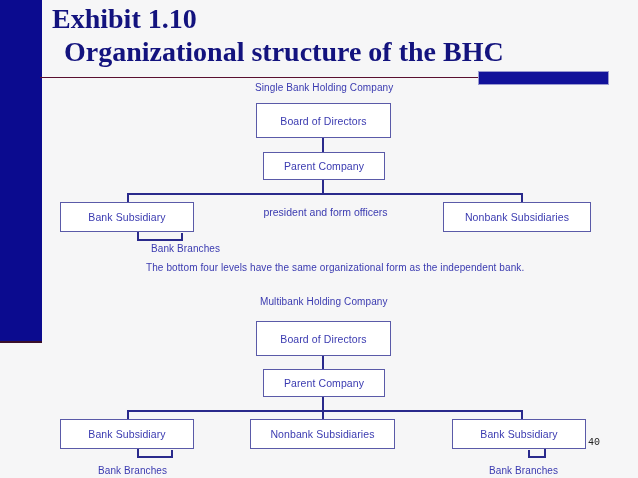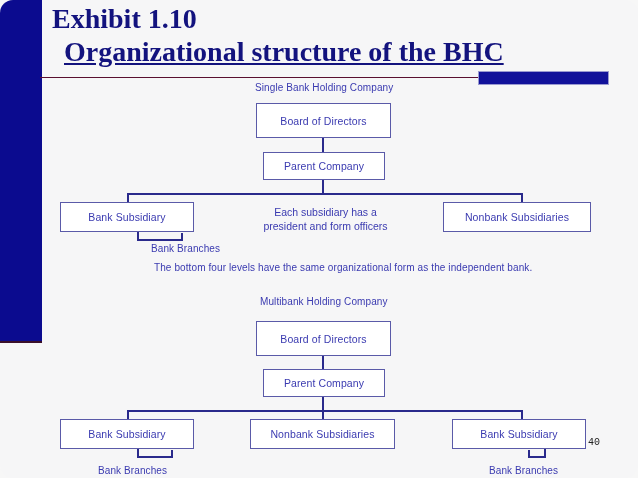--- a/index.html
+++ b/index.html
@@ -12,21 +12,20 @@
     background: #f7f7f7;
     font-family: "Liberation Sans", sans-serif;
     overflow: hidden;
   }
   #slide {
     position: relative;
     width: 638px;
     height: 478px;
     background: #f6f6f7;
     overflow: hidden;
-    border-radius: 13px;
   }
 
   
   .left-bar {
     position: absolute;
     left: 0; top: 0;
     width: 42px;
     height: 341px;
     background: #0b0b8f;
   }
@@ -57,21 +56,21 @@
     width: 580px;
   }
   .title-line1, .title-line2 {
     font-family: "Liberation Serif", serif;
     font-weight: bold;
     color: #13137e;
     font-size: 28px;
     line-height: 33px;
     white-space: nowrap;
   }
-  .title-line2 { padding-left: 12px; text-decoration: underline; }
+  .title-line2 { padding-left: 12px; }
 
   
   .caption {
     position: absolute;
     color: #3a3ab0;
     font-size: 10px;
     white-space: nowrap;
     letter-spacing: 0.1px;
   }
   .node {
@@ -145,25 +144,24 @@
 
   <div class="node" style="left:443px; top:202px; width:148px; height:30px;">Nonbank Subsidiaries</div>
 
   <div class="line vline" style="left:137px; top:232px; height:9px;"></div>
   <div class="line hline" style="left:137px; top:239px; width:46px;"></div>
   <div class="line vline" style="left:181px; top:233px; height:7px;"></div>
 
   <div class="caption" style="left:151px; top:243px;">Bank Branches</div>
 
   <div class="sidenote" style="left:258px; top:205px; width:135px;">
-    <div>Each subsidiary has a</div>
     <div>president and form officers</div>
   </div>
 
-  <div class="note" style="left:154px; top:262px;">The bottom four levels have the same organizational form as the independent bank.</div>
+  <div class="note" style="left:146px; top:262px;">The bottom four levels have the same organizational form as the independent bank.</div>
 
   <div class="caption" style="left:260px; top:296px;">Multibank Holding Company</div>
 
   <div class="node" style="left:256px; top:321px; width:135px; height:35px;">Board of Directors</div>
 
   <div class="line vline" style="left:322px; top:356px; height:14px;"></div>
 
   <div class="node" style="left:263px; top:369px; width:122px; height:28px;">Parent Company</div>
 
   <div class="line vline" style="left:322px; top:397px; height:15px;"></div>

